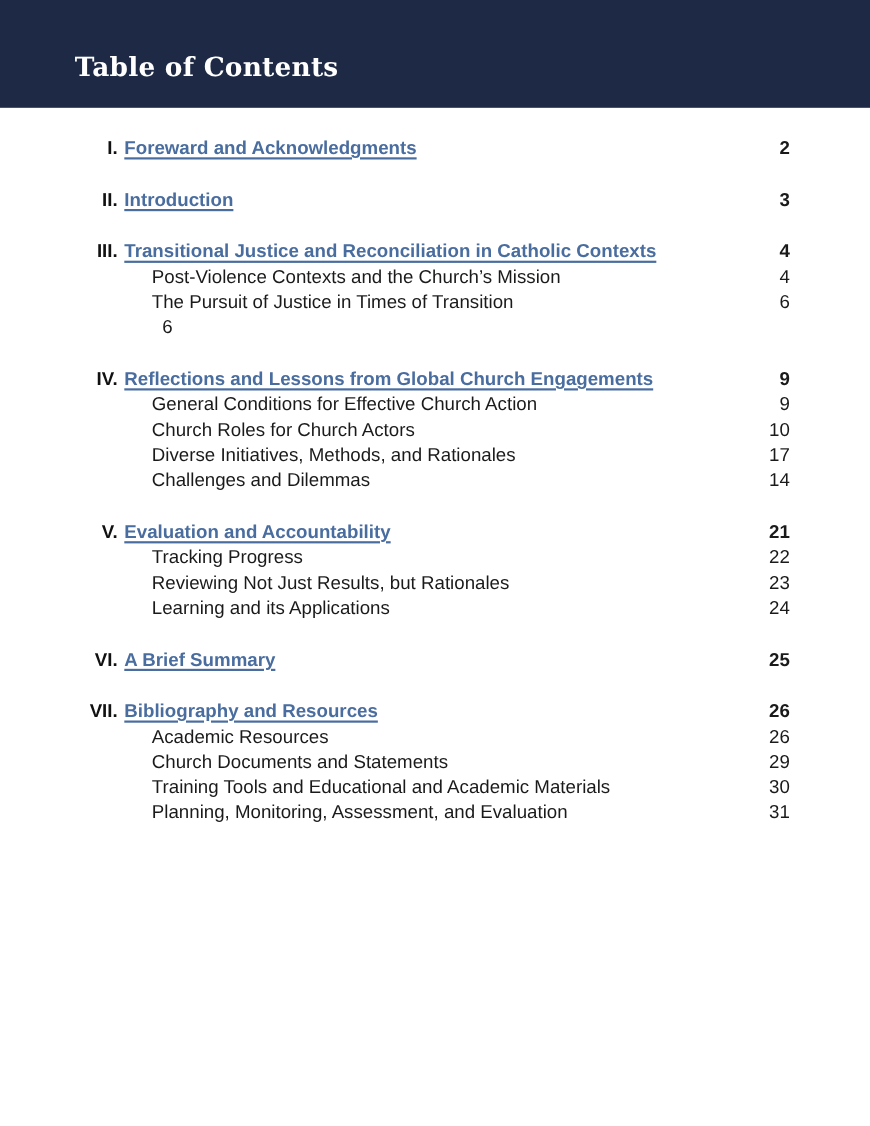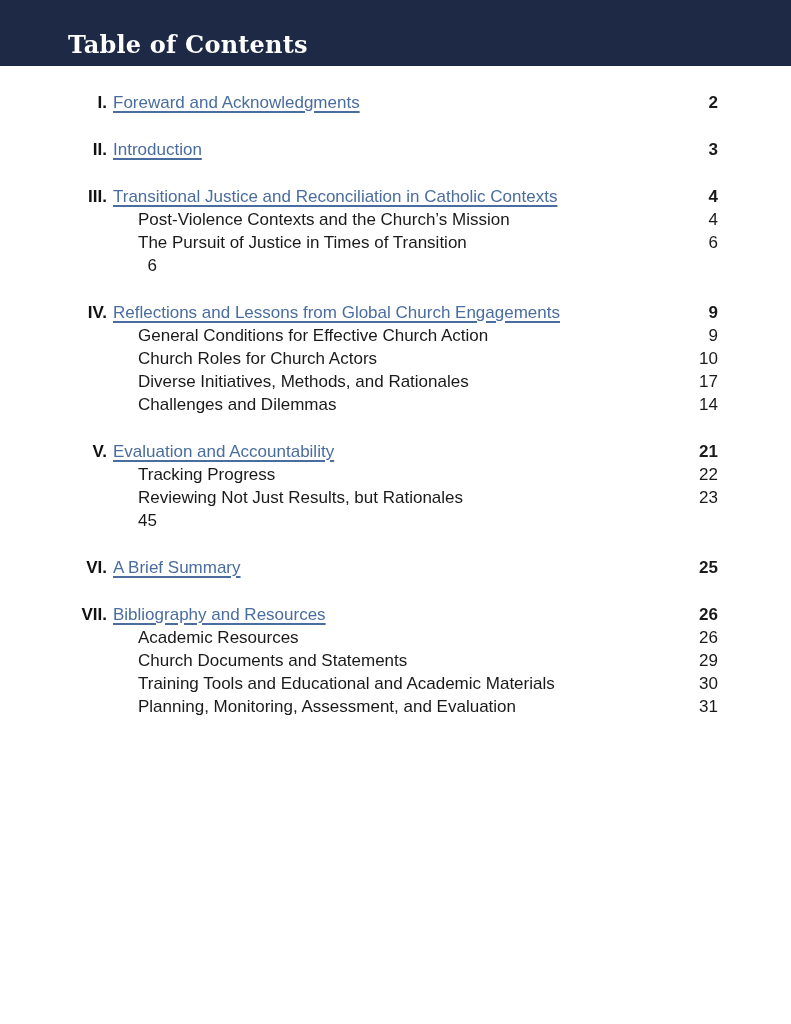--- a/index.html
+++ b/index.html
@@ -5,21 +5,21 @@
   * { margin: 0; padding: 0; box-sizing: border-box; }
   html, body { width: 791px; height: 1024px; background: #ffffff; }
   body {
     font-family: "Liberation Sans", sans-serif;
     color: #1a1a1a;
     position: relative;
     overflow: hidden;
   }
   .header-bar {
     width: 791px;
-    height: 66px;
+    height: 98px;
     background: var(--navy, #1e2a45);
     display: flex;
     align-items: center;
     padding: 22px 0 0 68px;
   }
   .header-title {
     font-family: "DejaVu Serif", "Liberation Serif", serif;
     font-weight: bold;
     font-size: 24px;
     color: #ffffff;
@@ -51,21 +51,21 @@
   .page {
     flex: 0 0 50px;
     text-align: right;
     white-space: nowrap;
   }
   a.toc-link {
     color: var(--link, #4a6d9f);
     text-decoration: underline;
     text-decoration-thickness: 1.5px;
     text-underline-offset: 3px;
-    font-weight: normal;
+    font-weight: bold;
     cursor: pointer;
   }
   .mt-sec   { margin-top: 24px; }
   .mt-block { }
 </style>
 </head>
 <body>
 
 <header class="header-bar">
   <h1 class="header-title">Table of Contents</h1>
@@ -141,21 +141,22 @@
     <span class="title">Tracking Progress</span>
     <span class="page">22</span>
   </div>
   <div class="row sub">
     <span class="num"></span>
     <span class="title">Reviewing Not Just Results, but Rationales</span>
     <span class="page">23</span>
   </div>
   <div class="row sub">
     <span class="num"></span>
-    <span class="page">45</span>
+    <span class="title">Learning and its Applications</span>
+    <span class="page">24</span>
   </div>
 
   <div class="row main mt-sec">
     <span class="num">VI.</span>
     <span class="title"><a href="#" class="toc-link">A Brief Summary</a></span>
     <span class="page">25</span>
   </div>
 
   <div class="row main mt-sec">
     <span class="num">VII.</span>

